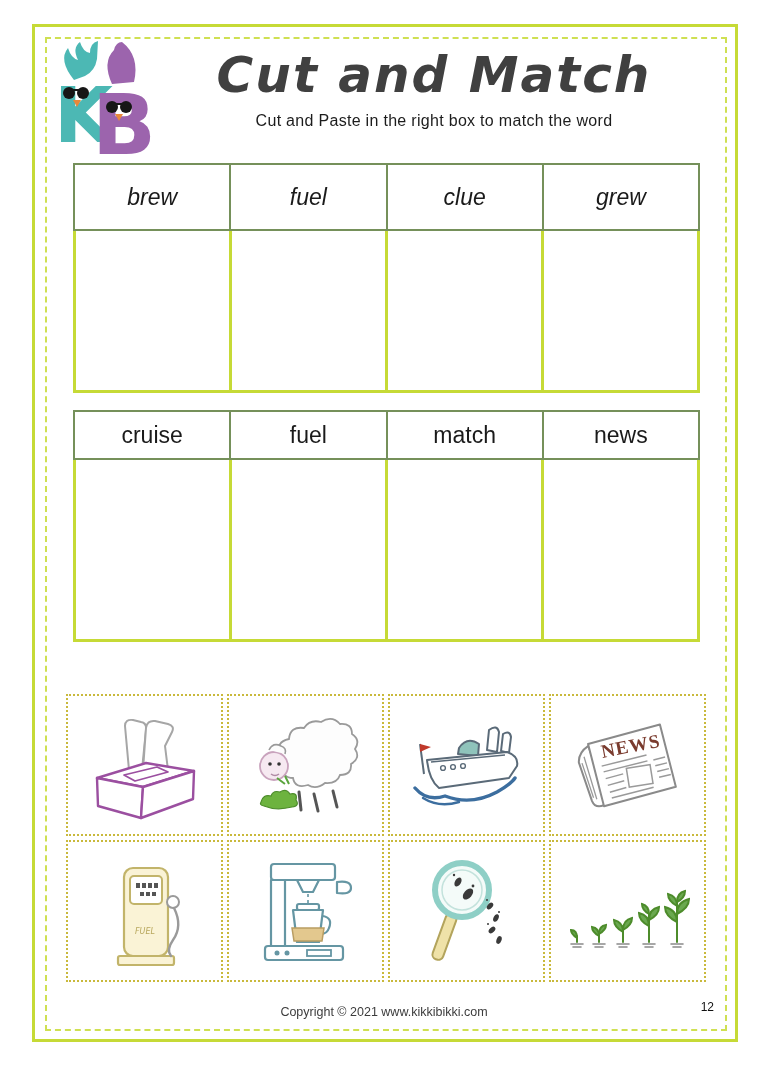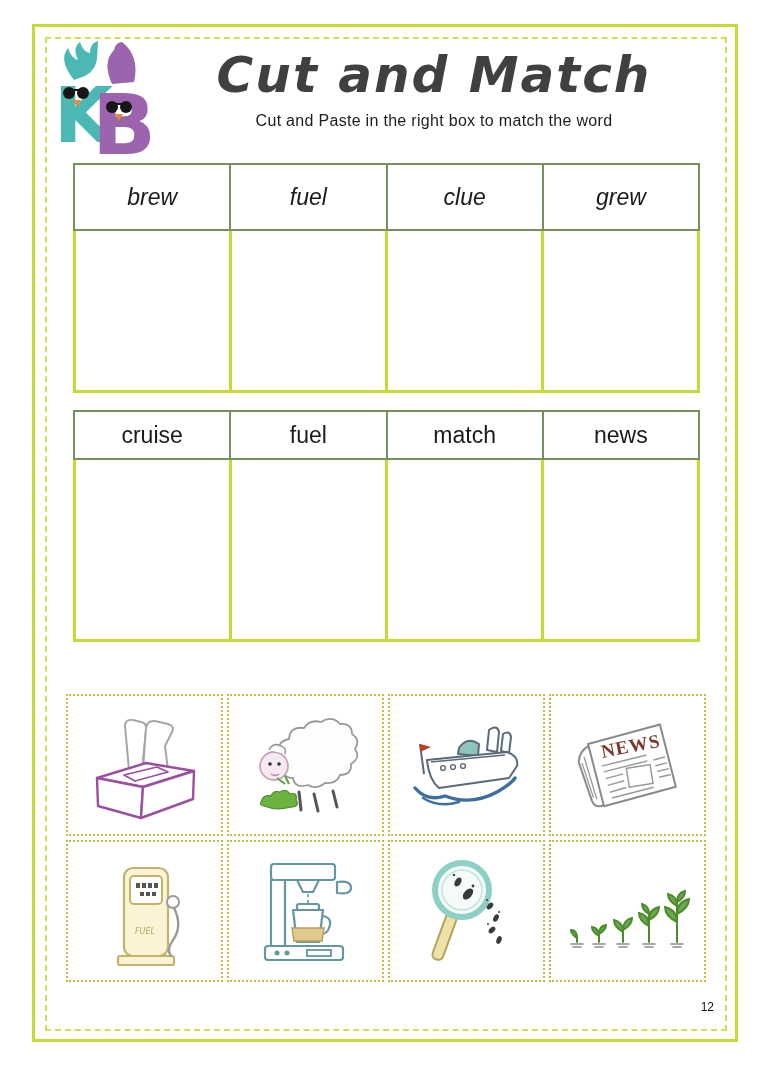--- a/index.html
+++ b/index.html
@@ -269,14 +269,15 @@
             <path d="M32 94 h12 M34 97 h8"></path>
           <path d="M56 94 h12 M58 97 h8"></path>
             <path d="M82 94 h12 M84 97 h8"></path>
           <path d="M110 94 h12 M112 97 h8"></path>
         </g>
       </svg>
     </div>
 
   </div>
 
+  <div class="footer-copy">Copyright © 2021 www.kikkibikki.com</div>
   <div class="page-num">12</div>
 </div>
 
 </body></html>

